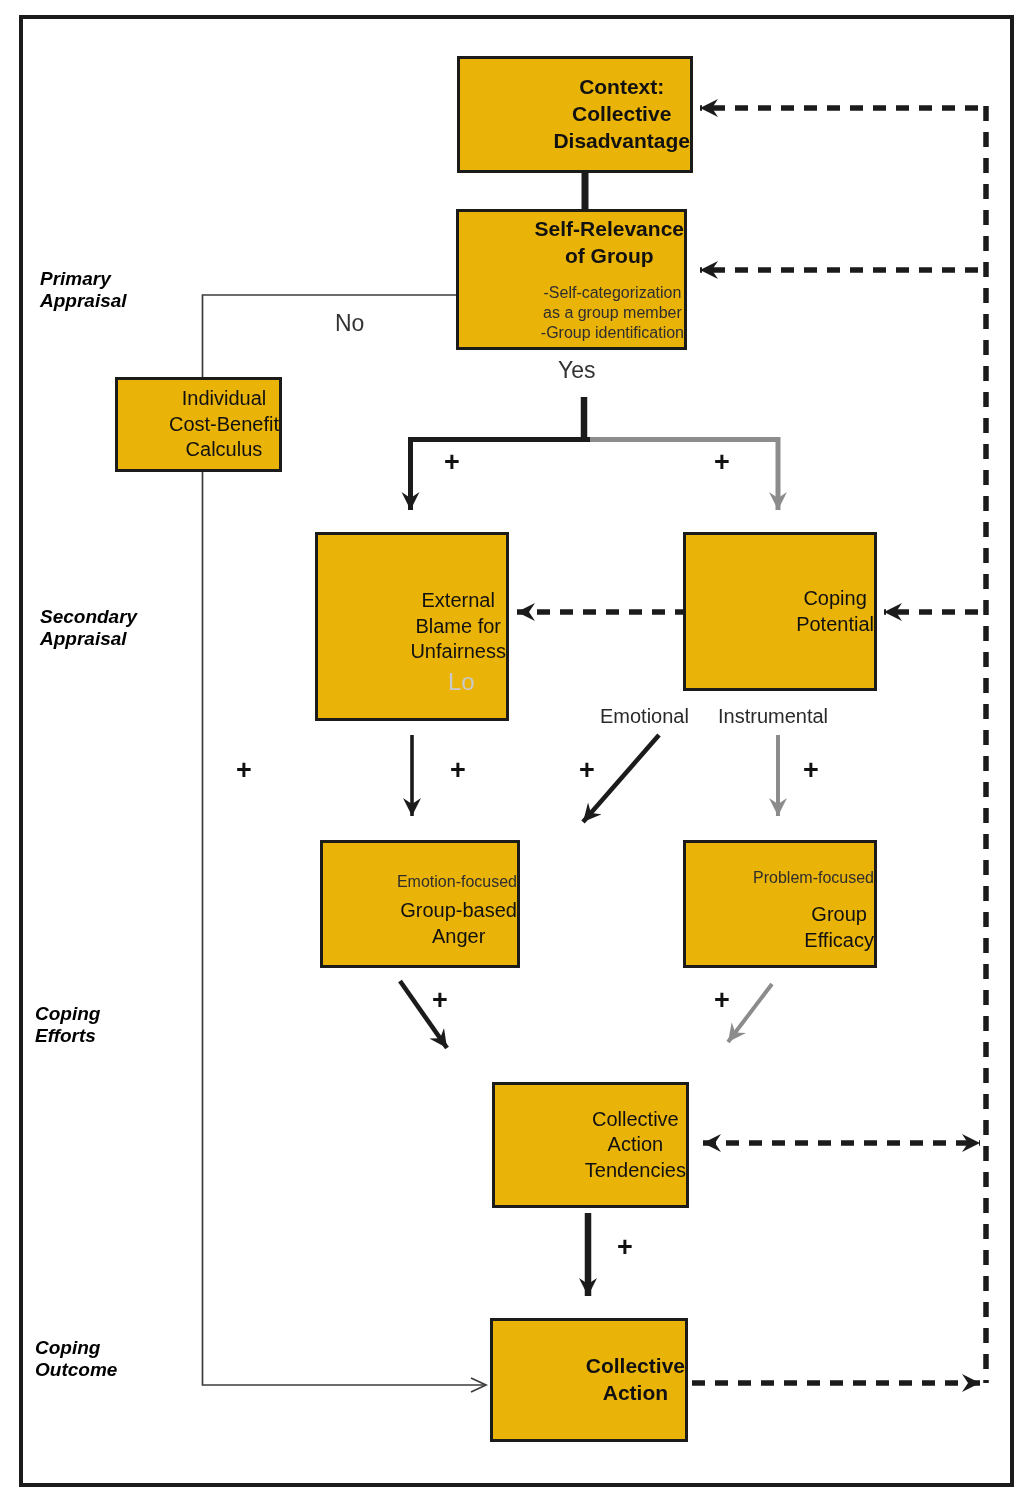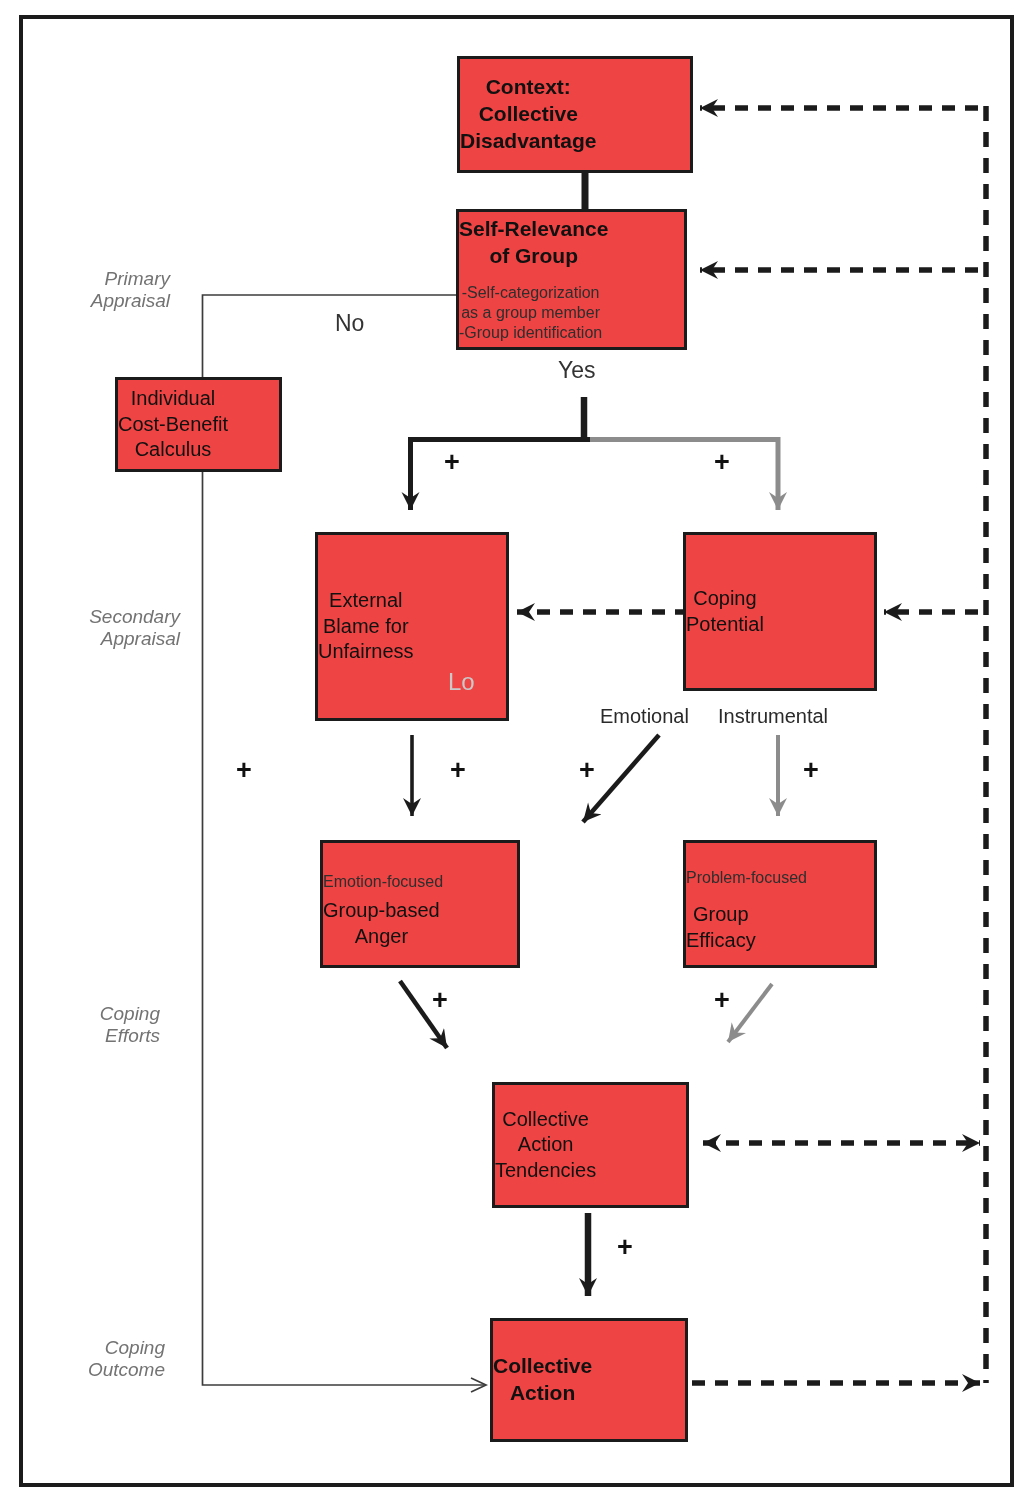--- a/index.html
+++ b/index.html
@@ -1,27 +1,27 @@
 <!DOCTYPE html>
 <html><head>
 <meta charset="utf-8">
 <style>
   html,body{margin:0;padding:0;background:#ffffff;}
   #stage{position:relative;width:1029px;height:1502px;background:#fff;overflow:hidden;
          font-family:"Liberation Sans",sans-serif;}
   #frame{position:absolute;left:19px;top:15px;width:995px;height:1472px;
          border:4px solid #1b1b1b;box-sizing:border-box;}
   #arrows{position:absolute;left:0;top:0;z-index:1;}
-  .box{position:absolute;z-index:2;background:#ef4444;border:3px solid #1b1b1b;box-sizing:border-box;
-       display:flex;flex-direction:column;align-items:flex-start;justify-content:center;text-align:center;}
+  .box{position:absolute;z-index:2;background:#eab308;border:3px solid #1b1b1b;box-sizing:border-box;
+       display:flex;flex-direction:column;align-items:flex-end;justify-content:center;text-align:center;}
   .title{font-weight:bold;font-size:21px;line-height:1.28;color:#111;white-space:pre-line;}
   .title-sm{font-weight:normal;font-size:20px;line-height:1.28;color:#111;white-space:pre-line;}
   .tag{font-size:16px;line-height:1.25;color:#2e2e2e;white-space:pre-line;margin-top:13px;}
-  .stage-label{position:absolute;z-index:3;font-weight:normal;font-style:italic;font-size:19px;
-       line-height:1.18;color:#737373;text-align:right;white-space:pre-line;}
+  .stage-label{position:absolute;z-index:3;font-weight:bold;font-style:italic;font-size:19px;
+       line-height:1.18;color:#000000;text-align:left;white-space:pre-line;}
   .branch-label{position:absolute;z-index:3;font-size:23px;color:#333;}
   .flow-label{position:absolute;z-index:3;font-size:20px;color:#2a2a2a;}
   .plus{position:absolute;z-index:3;font-weight:bold;font-size:27px;color:#111;}
   .watermark{position:absolute;z-index:3;font-size:24px;color:#c9c9c9;}
   
   #box-context{left:457px;top:56px;width:236px;height:117px;}
   #box-sr{left:456px;top:209px;width:231px;height:141px;}
   #box-icbc{left:115px;top:377px;width:167px;height:95px;}
   #box-eb{left:315px;top:532px;width:194px;height:189px;}
   #box-cp{left:683px;top:532px;width:194px;height:159px;}

